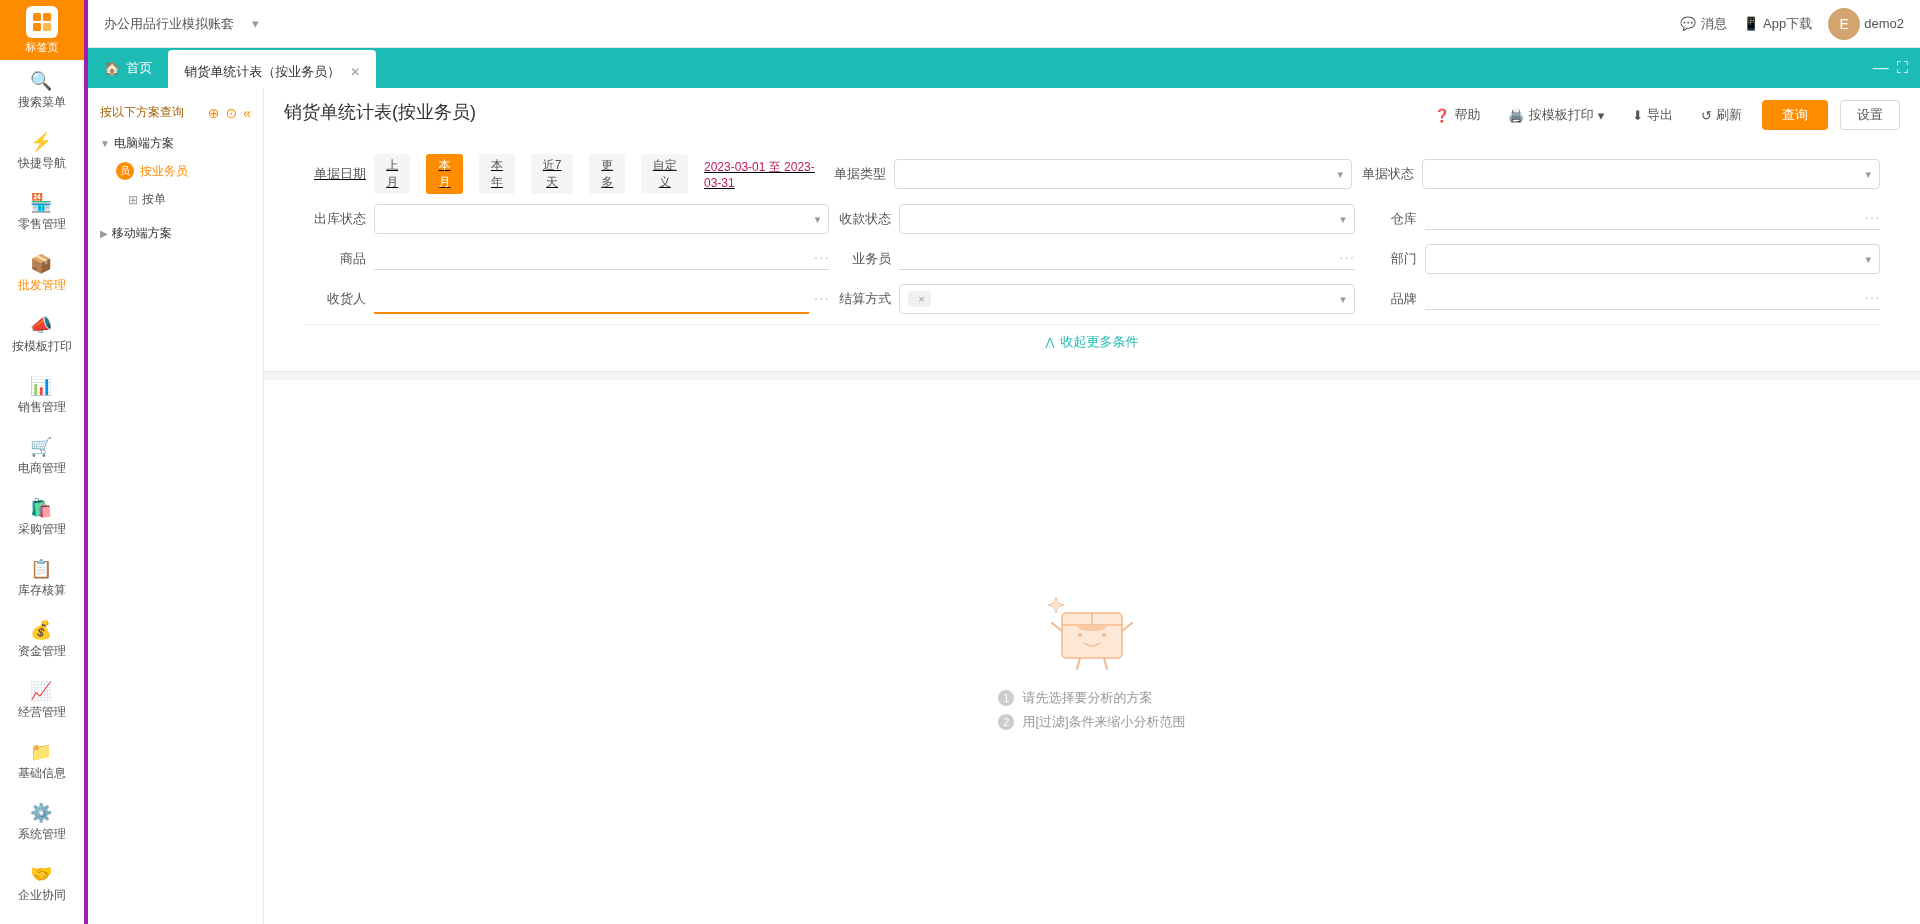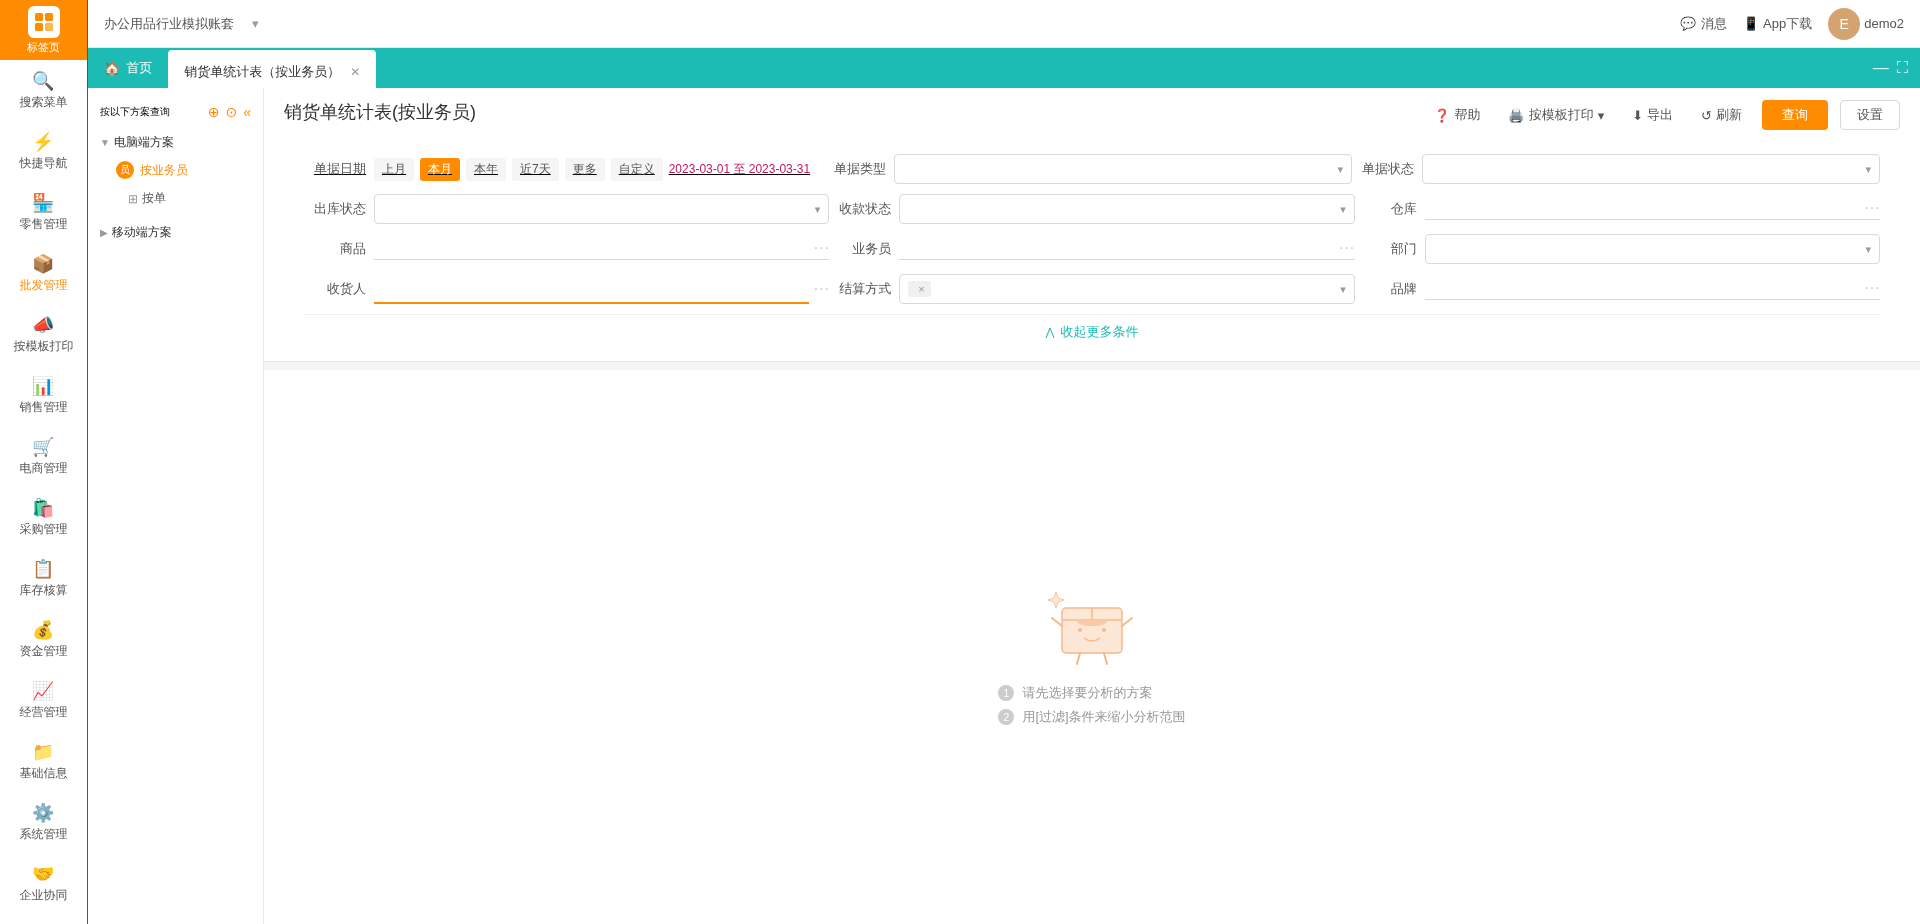--- a/index.html
+++ b/index.html
@@ -5,21 +5,21 @@
     * { box-sizing: border-box; margin: 0; padding: 0; }
     body { font-family: 'Microsoft YaHei', Arial, sans-serif; font-size: 13px; background: #f5f5f5; display: flex; height: 924px; overflow: hidden; }
 
     
     .sidebar {
       width: 88px;
       background: #fff;
       display: flex;
       flex-direction: column;
       align-items: center;
-      border-right: 1px solid #a21caf;
+      border-right: 4px solid #a21caf;
       height: 100%;
       overflow-y: auto;
       flex-shrink: 0;
     }
     .sidebar-logo {
       width: 88px;
       height: 60px;
       background: #ff8c00;
       display: flex;
       flex-direction: column;
@@ -166,21 +166,21 @@
       overflow-y: auto;
     }
     .left-panel-header {
       display: flex;
       align-items: center;
       justify-content: space-between;
       padding: 6px 12px;
       font-size: 12px;
       color: #666;
     }
-    .left-panel-header-title { font-size: 10px; color: #000000; }
+    .left-panel-header-title { font-size: 12px; color: #a16207; }
     .left-panel-icons { display: flex; gap: 6px; align-items: center; }
     .left-panel-icon { color: #ff8c00; cursor: pointer; font-size: 14px; }
     .scheme-group { padding: 4px 0; }
     .scheme-group-title {
       display: flex;
       align-items: center;
       padding: 4px 12px;
       cursor: pointer;
       color: #333;
       font-size: 12px;
@@ -302,21 +302,21 @@
       width: 70px;
       color: #555;
       font-size: 13px;
       flex-shrink: 0;
       text-align: right;
       padding-right: 8px;
     }
     .filter-date-group {
       display: flex;
       align-items: center;
-      gap: 6px;
+      gap: 16px;
     }
     .date-btn {
       padding: 3px 8px;
       border-radius: 3px;
       cursor: pointer;
       font-size: 12px;
       color: #555;
       background: #f5f5f5;
       border: none;
     }

